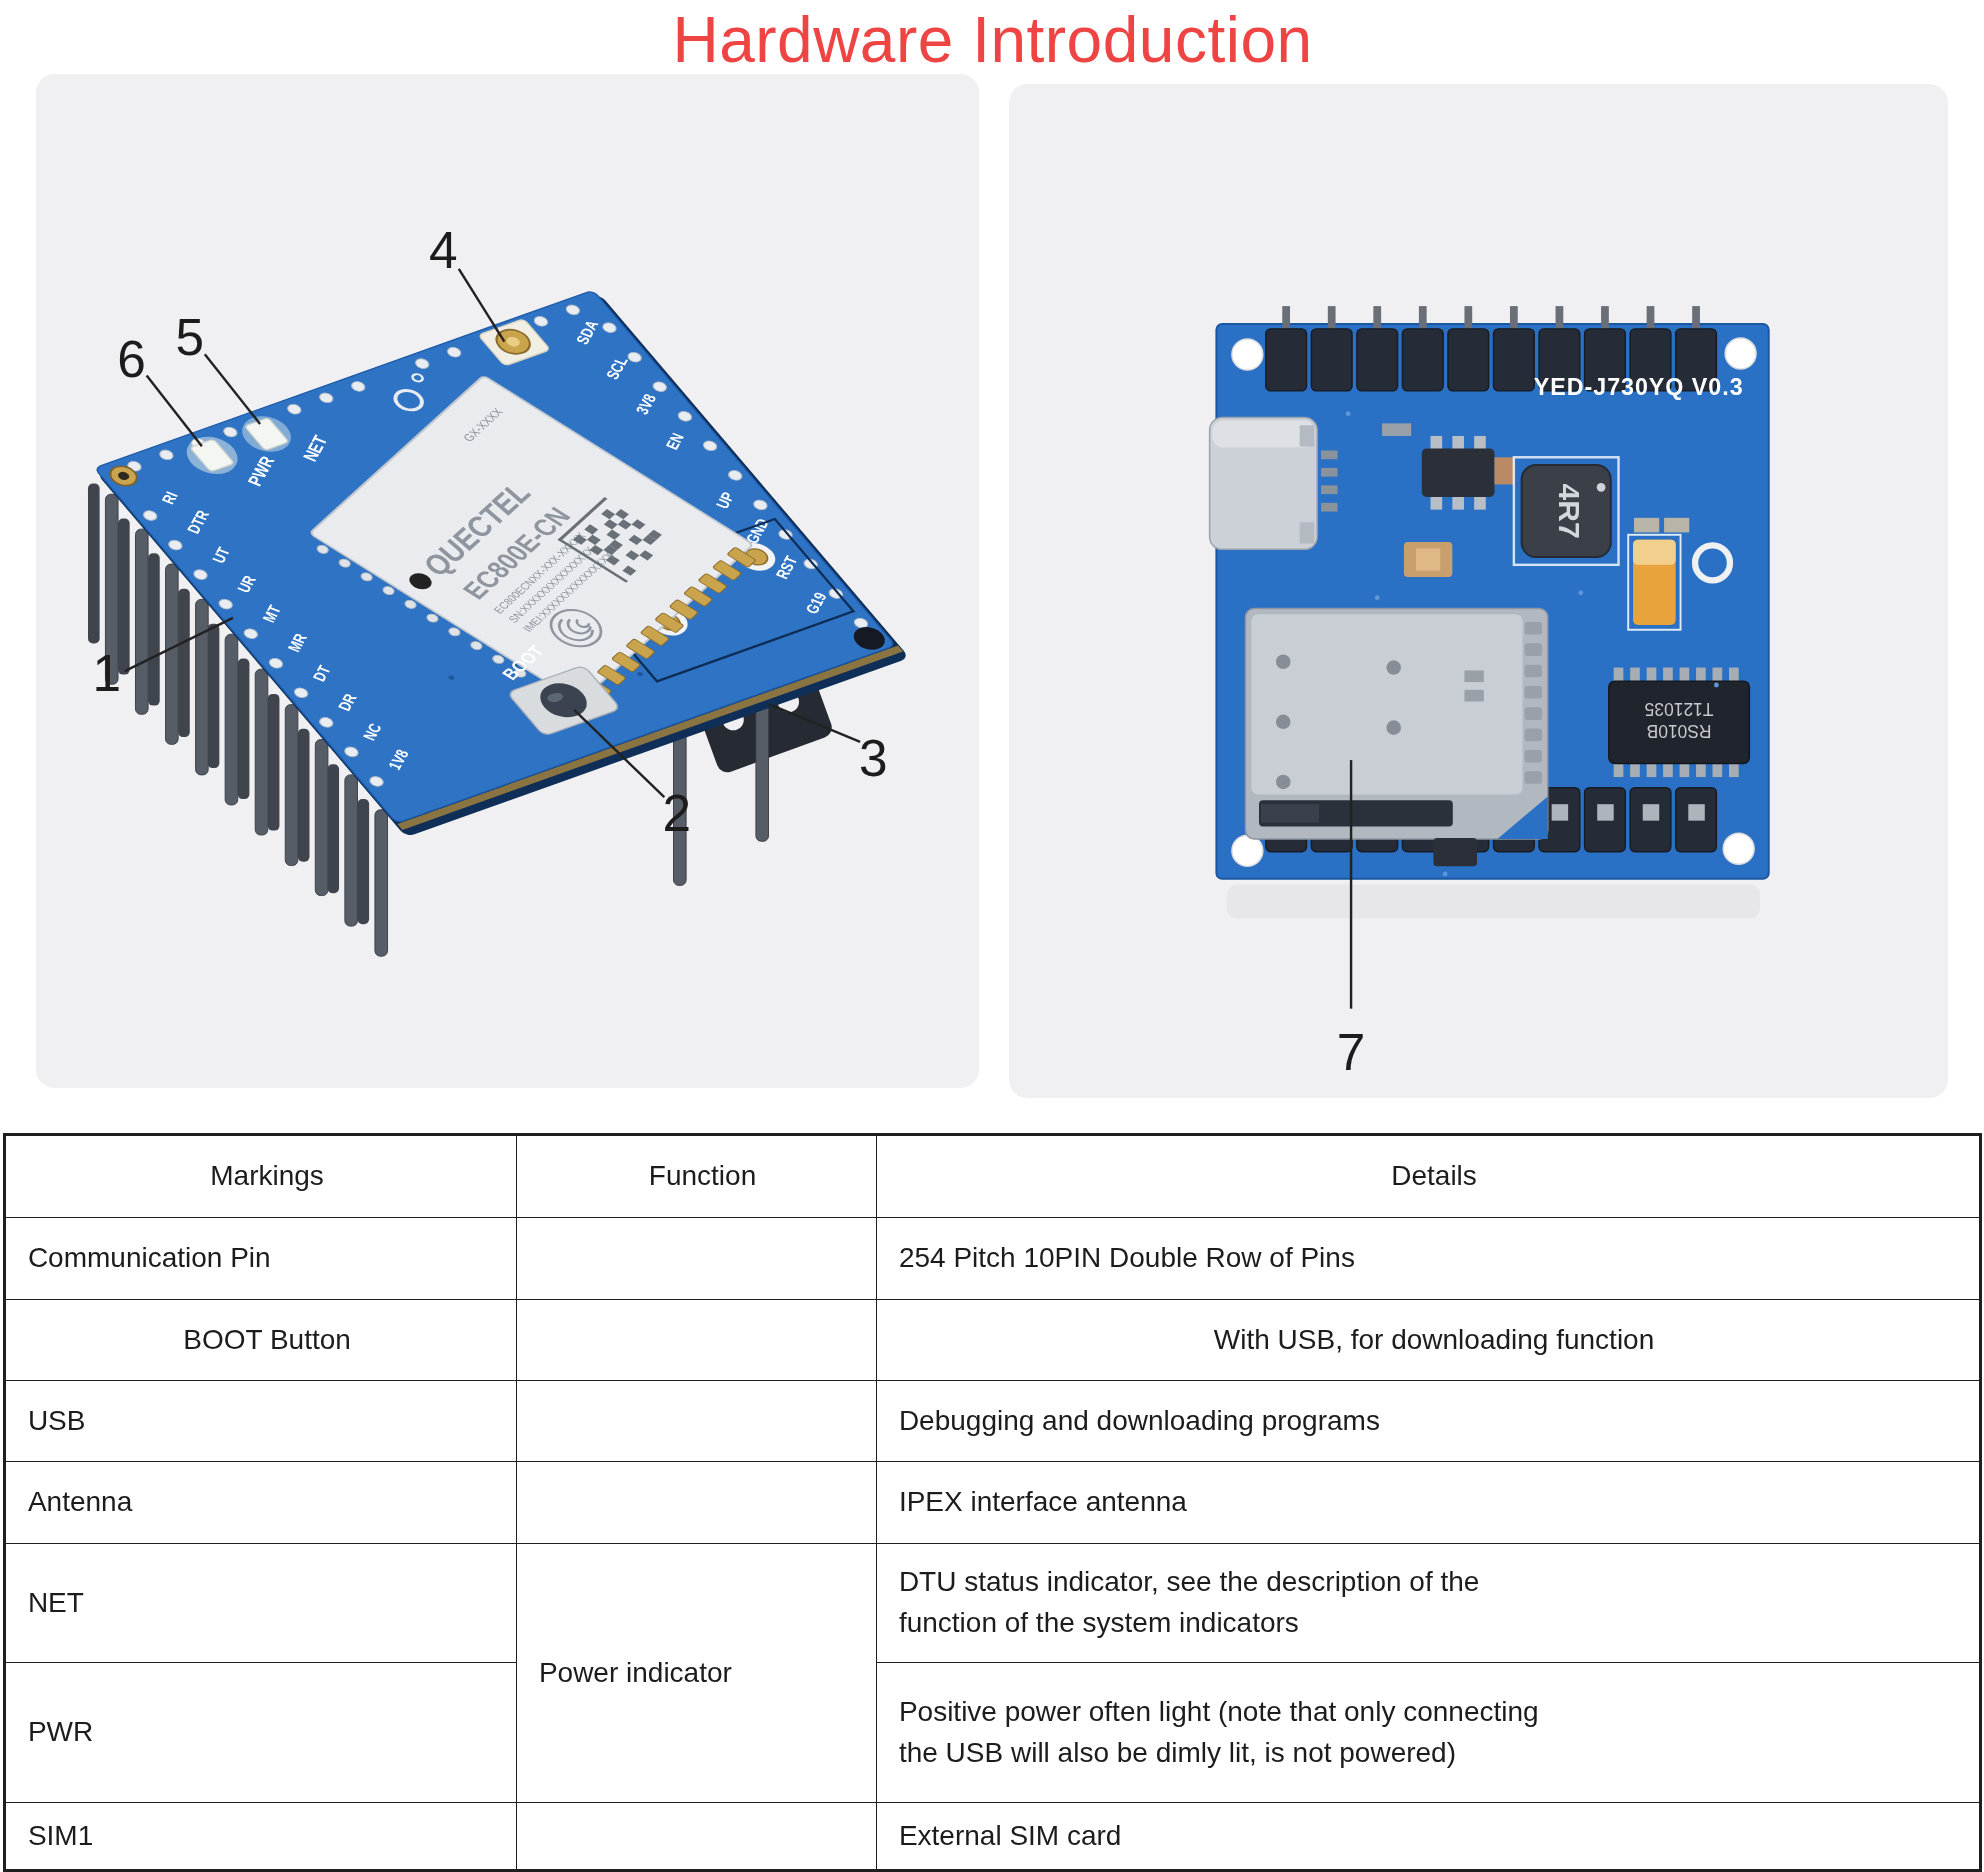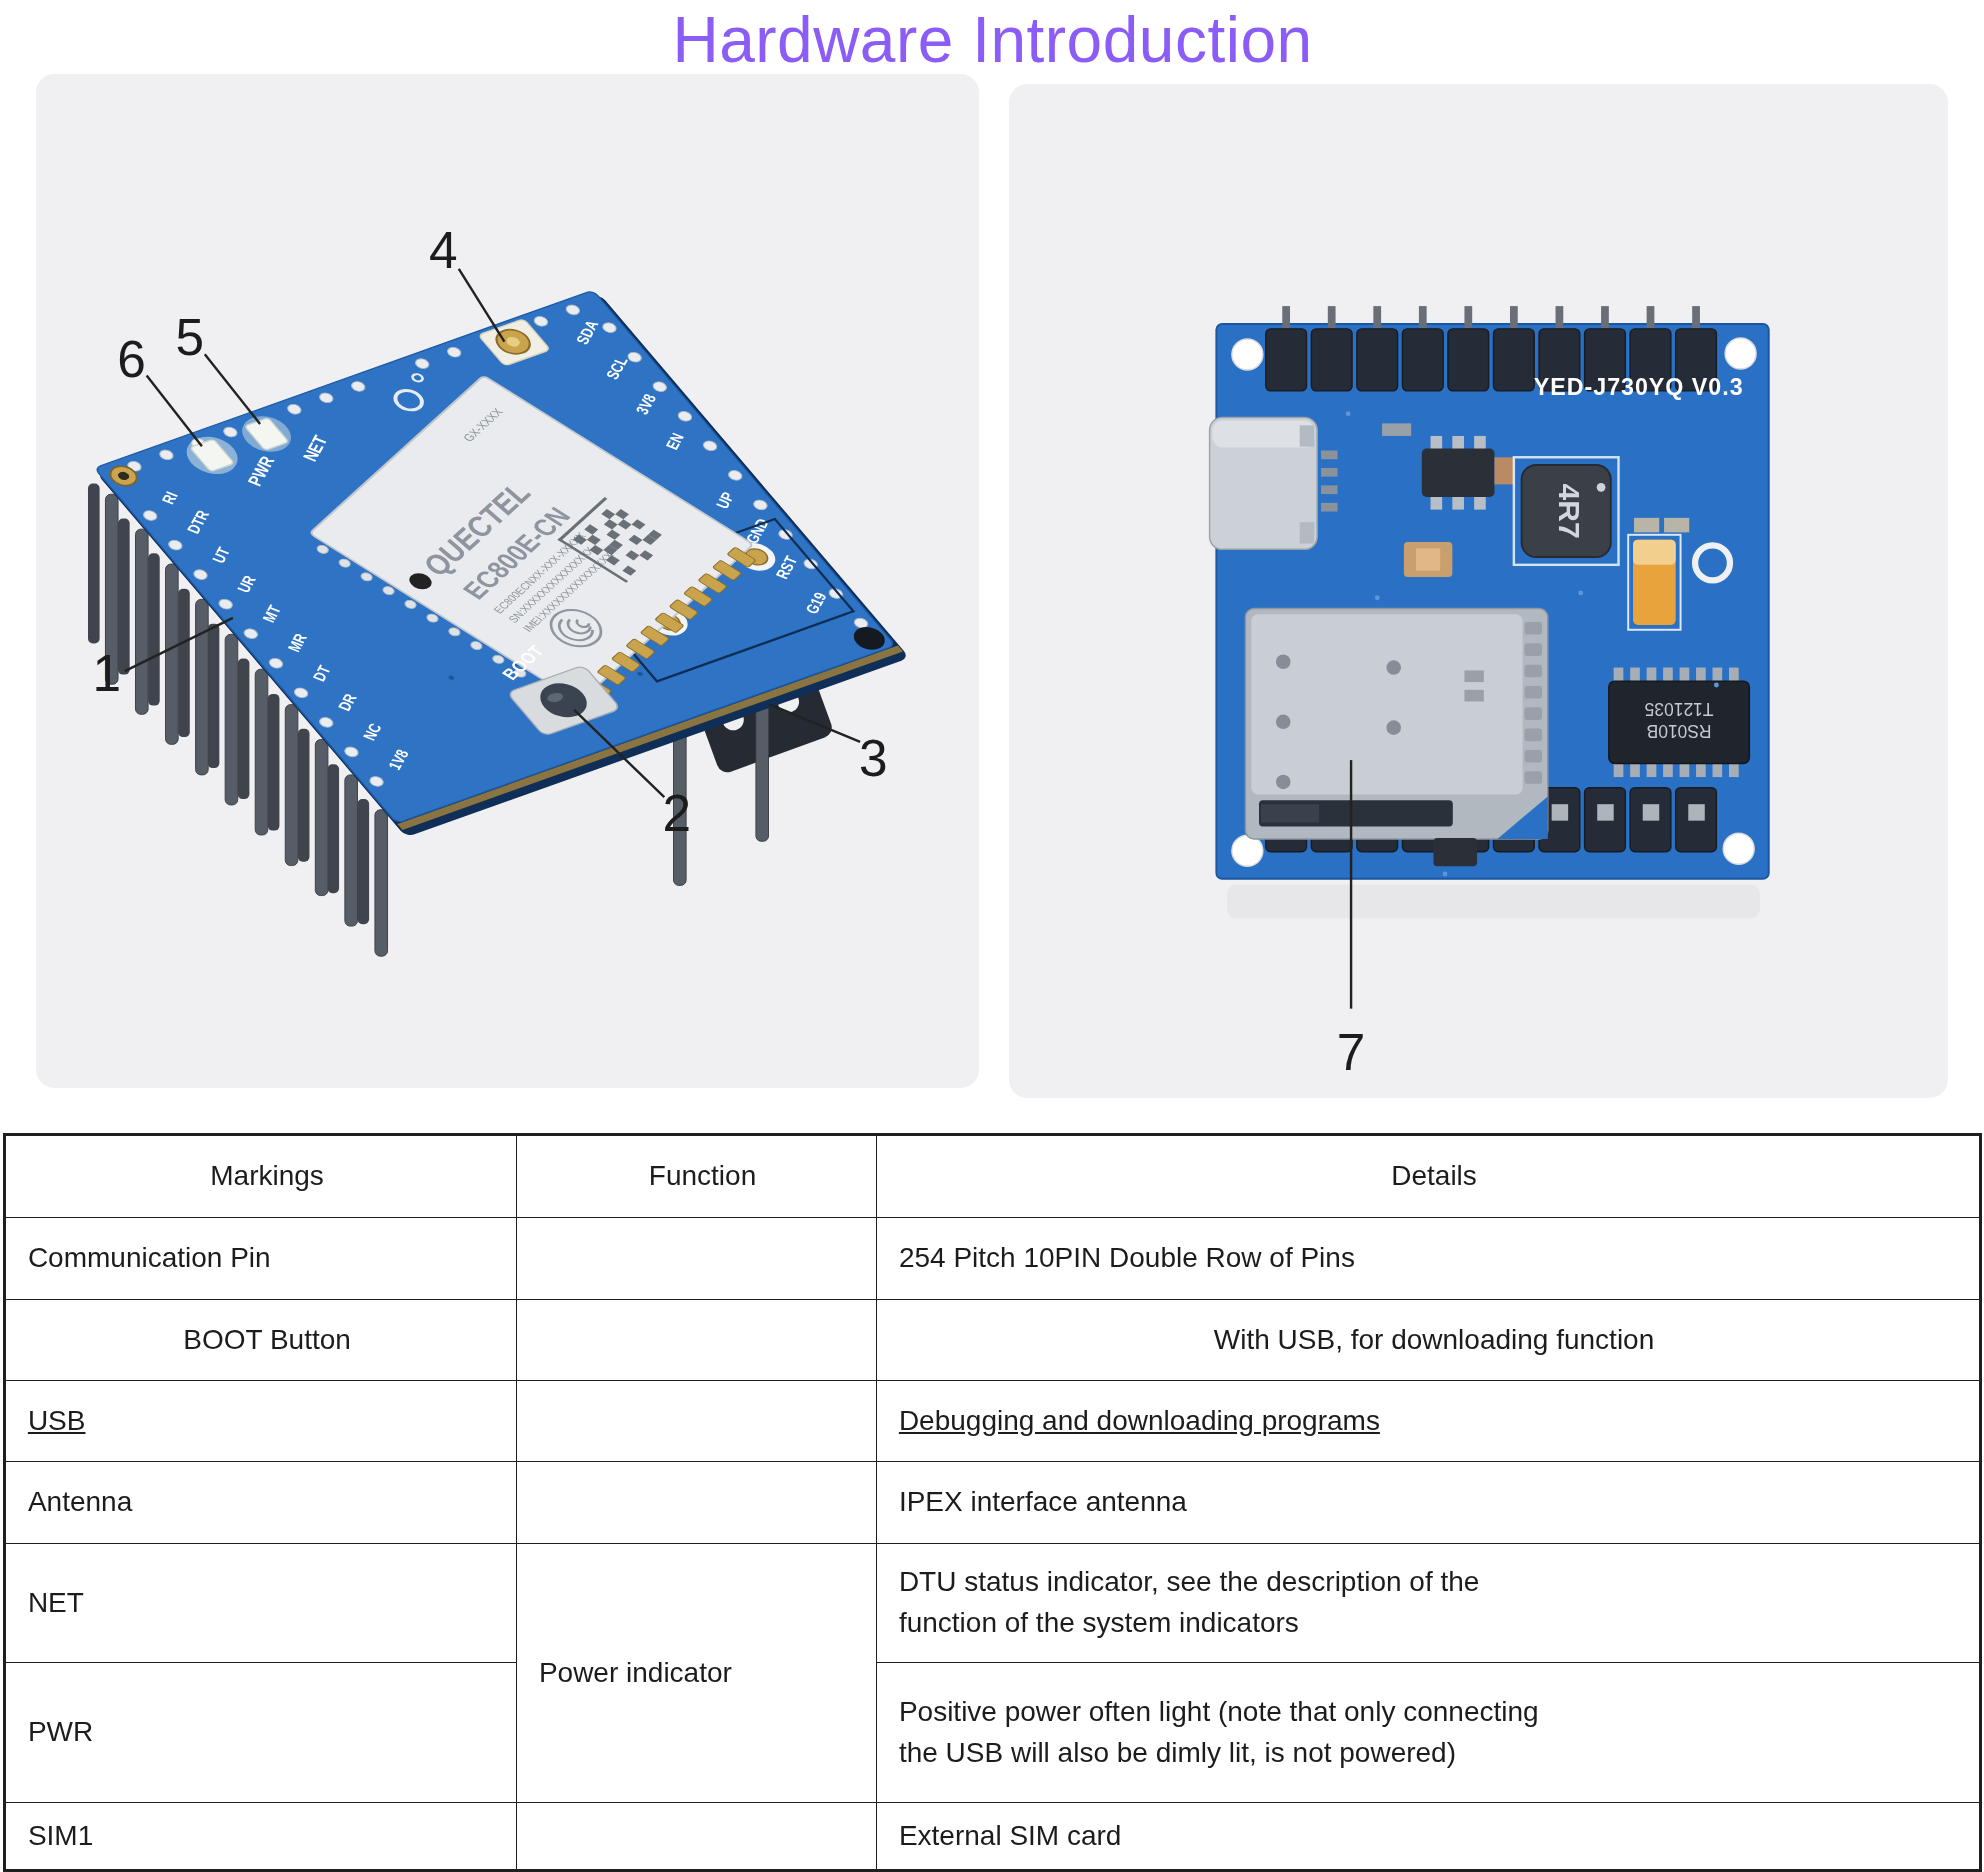--- a/index.html
+++ b/index.html
@@ -10,21 +10,21 @@
     font-family:"Liberation Sans", sans-serif;
     overflow:hidden;
     position:relative;
   }
   .page-title{
     position:absolute;
     top:2.9px; left:0; width:100%;
     text-align:center;
     font-size:64px;
     font-weight:400;
-    color:#8b5cf6;
+    color:#ef4444;
     letter-spacing:0.5px;
   }
   .panel{
     position:absolute;
     top:74px;
     height:1014px;
     background:#f0f0f2;
     border-radius:18.4px;
   }
   .panel-left{ left:36px;  width:943px; }
@@ -50,21 +50,21 @@
     border:1.9px solid #1f1f1f;
     vertical-align:middle;
     padding:3.9px 9.7px 3.9px 22px;
     line-height:1.45;
   }
   table.hw{ border:3.4px solid #1f1f1f; }
   td.details-cell{ white-space:pre-line; }
   tr.h-header{ height:83px;text-align:center; }
   tr.h-r1{ height:82px; }
   tr.h-r2{ height:81px;text-align:center; }
-  tr.h-r3{ height:81px;text-decoration:underline; }
+  tr.h-r3{ height:81px; }
   tr.h-r4{ height:82px; }
   tr.h-net{ height:119px; }
   tr.h-pwr{ height:140px; }
   tr.h-sim{ height:68px; }
 
   text{ font-family:"Liberation Sans", sans-serif; }
   .silk{ fill:#ffffff; font-weight:700; }
   .modtxt{ fill:#8f959f; }
 </style>
 </head>

